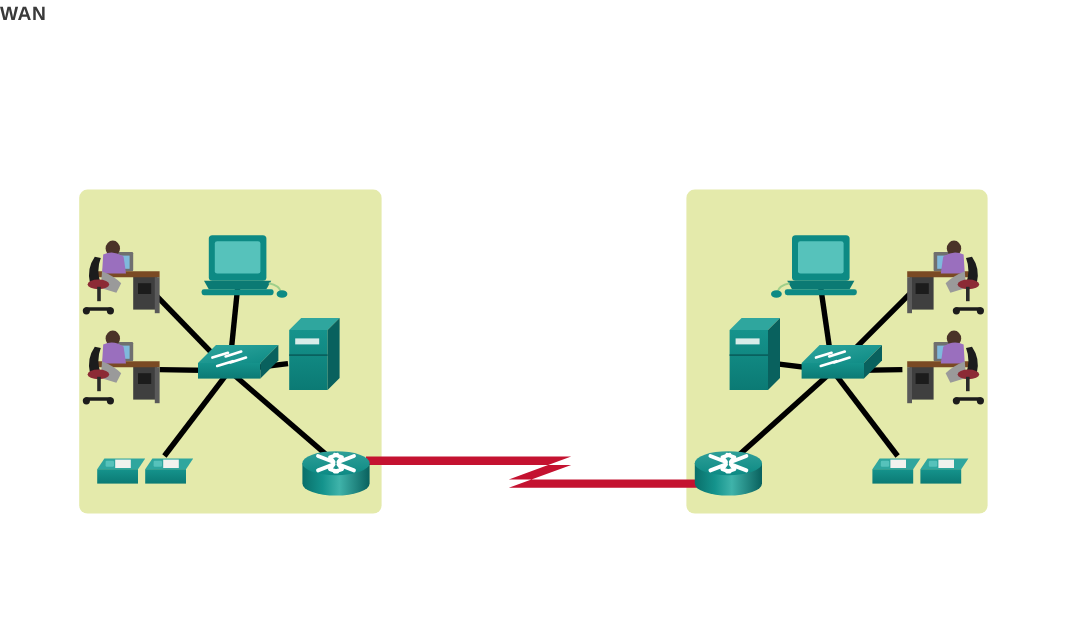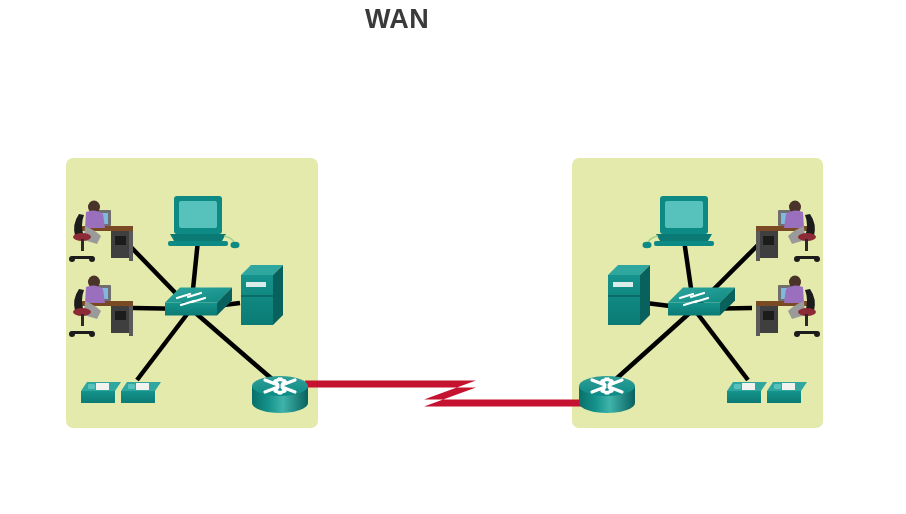--- a/index.html
+++ b/index.html
@@ -18,23 +18,22 @@
     position: absolute;
     left: 0; top: 0;
     width: 906px;
     height: 514px;
   }
   #diagram-title {
     position: absolute;
     left: 0;
     top: 4px;
     width: 794px;
-    text-align: center;
     font-family: "Liberation Sans", sans-serif;
-    font-size: 27px;
+    font-size: 16px;
     font-weight: bold;
     color: #3a3a3a;
     letter-spacing: 0.4px;
     user-select: none;
   }
   svg.layer {
     position: absolute;
     left: 0;
     top: 0;
     width: 906px;

